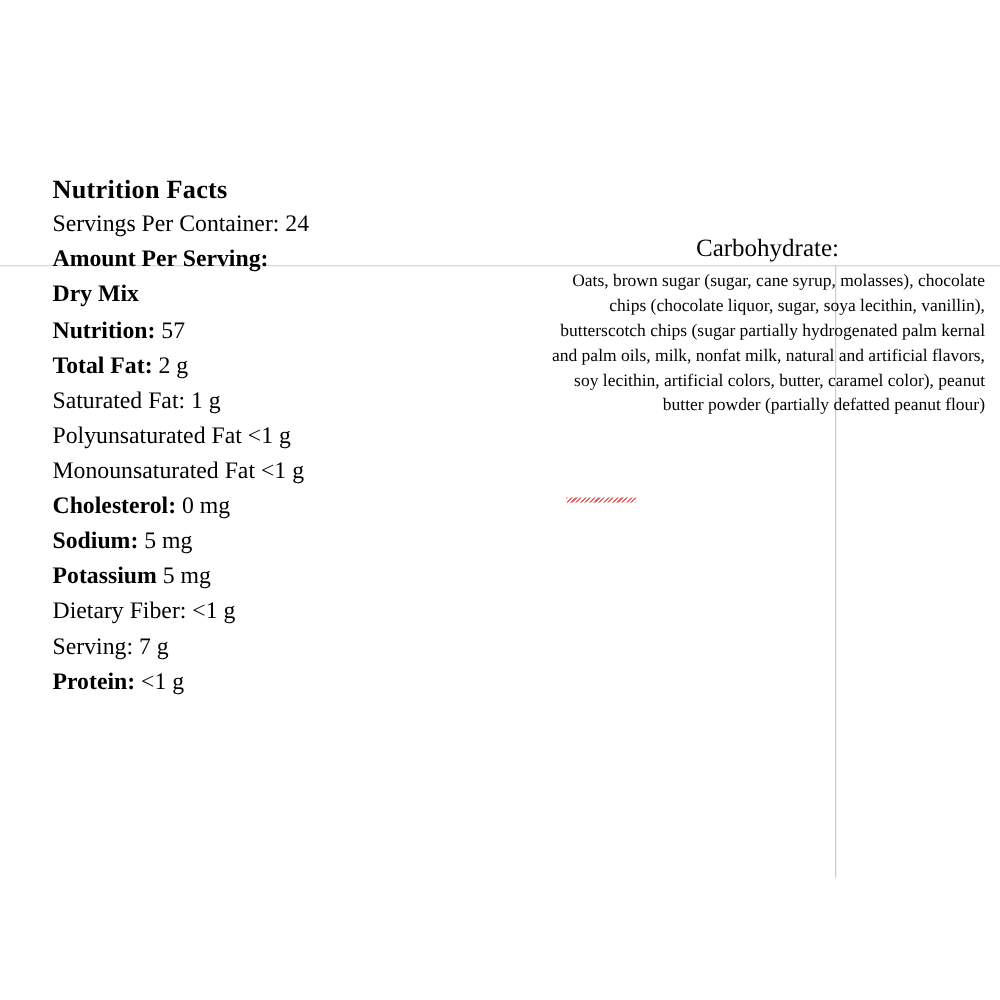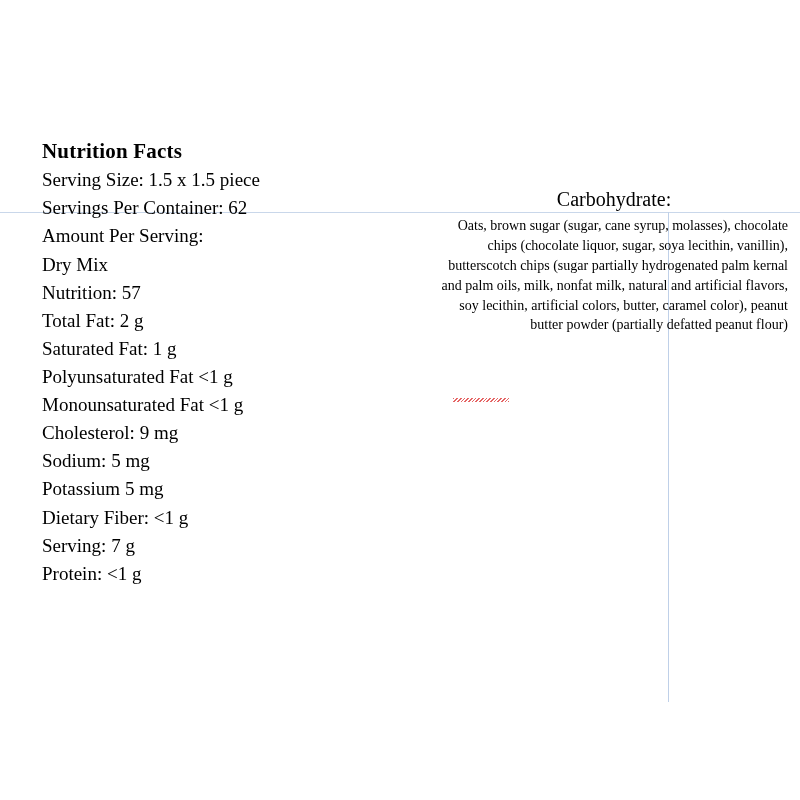--- a/index.html
+++ b/index.html
@@ -55,21 +55,21 @@
     line-height: 1.25;
     margin-bottom: 2px;
     letter-spacing: 0.2px;
   }
   .nf-line {
     font-size: 19px;
     line-height: 1.48;
     white-space: nowrap;
   }
   .nf-line .lbl-bold {
-    font-weight: normal;
+    font-weight: bold;
     text-align: right;
   }
   .nf-line .lbl {
     font-weight: normal;
   }
   .nf-line .val {
     font-weight: normal;
   }
 
   
@@ -109,28 +109,24 @@
 <body>
 
 <div class="page">
 
   <div class="hrule"></div>
   <div class="vrule"></div>
 
   <div class="nutrition">
     <div class="nf-title">Nutrition Facts</div>
 
-    <div class="nf-line">
-      <span class="lbl">Serving Size:</span>
-      <span class="val">1.5 x 1.5 piece</span>
-    </div>
 
     <div class="nf-line">
       <span class="lbl">Servings Per Container:</span>
-      <span class="val">62</span>
+      <span class="val">24</span>
     </div>
 
     <div class="nf-line">
       <span class="lbl-bold">Amount Per Serving:</span>
     </div>
 
     <div class="nf-line">
       <span class="lbl-bold">Dry Mix</span>
     </div>
 
@@ -154,21 +150,21 @@
       <span class="val">&lt;1 g</span>
     </div>
 
     <div class="nf-line">
       <span class="lbl">Monounsaturated Fat</span>
       <span class="val">&lt;1 g</span>
     </div>
 
     <div class="nf-line">
       <span class="lbl-bold">Cholesterol:</span>
-      <span class="val">9 mg</span>
+      <span class="val">0 mg</span>
     </div>
 
     <div class="nf-line">
       <span class="lbl-bold">Sodium:</span>
       <span class="val">5 mg</span>
     </div>
 
     <div class="nf-line">
       <span class="lbl-bold">Potassium</span>
       <span class="val">5 mg</span>

